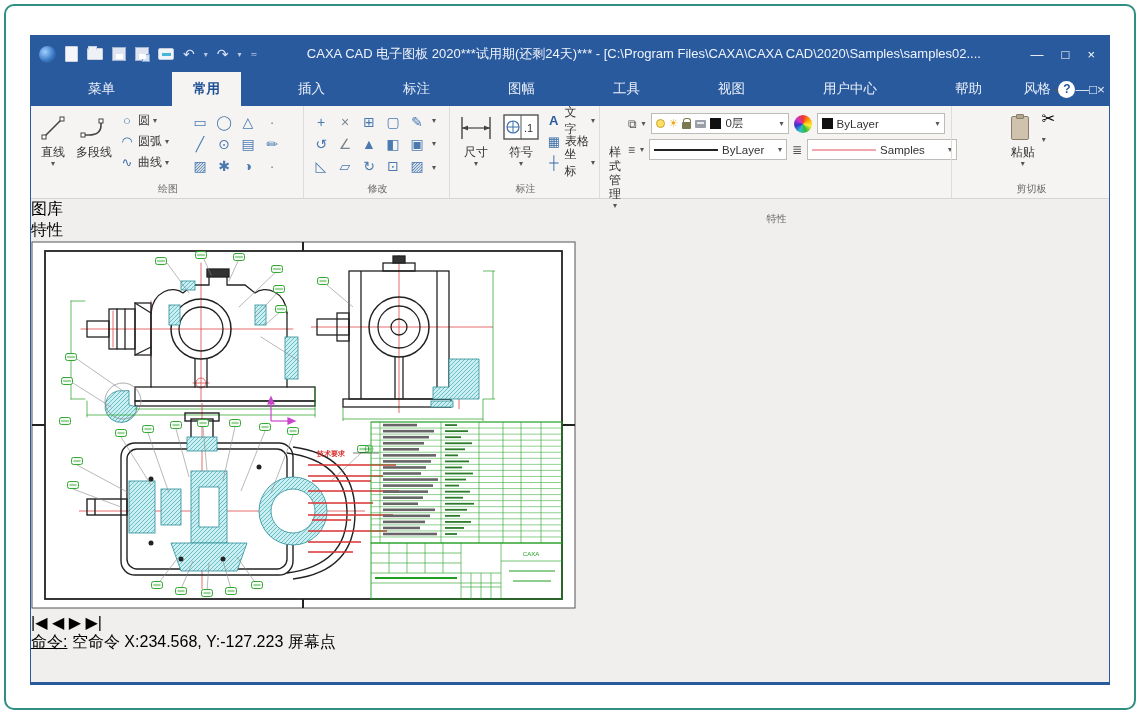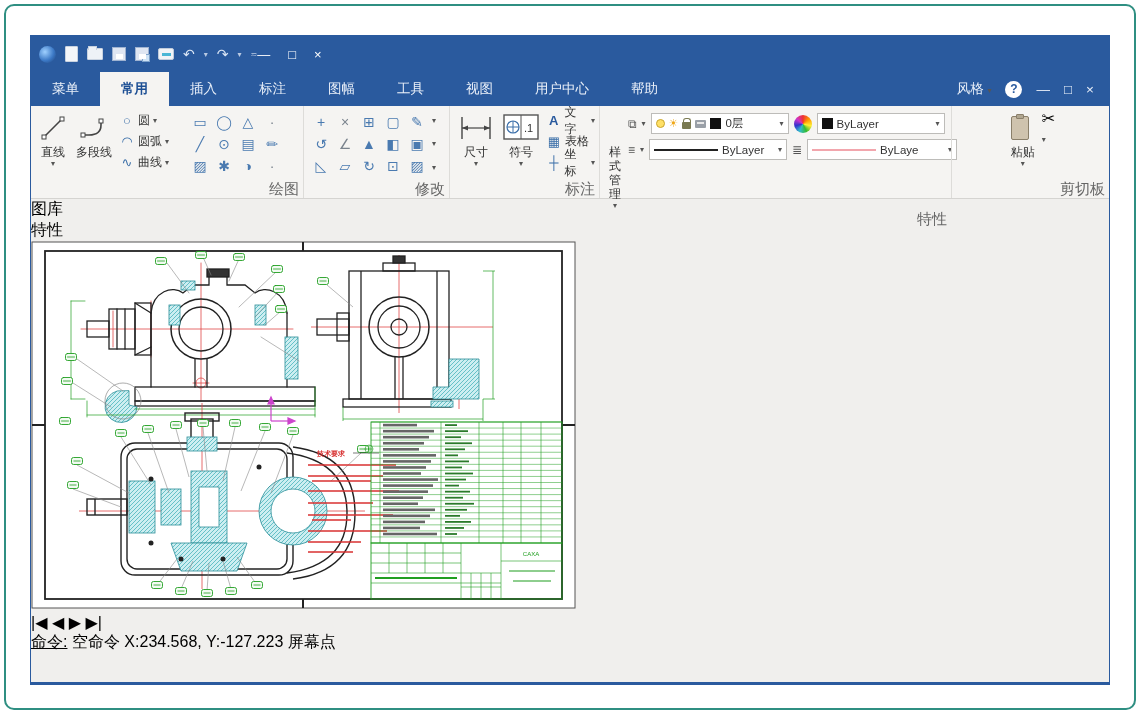--- a/index.html
+++ b/index.html
@@ -19,34 +19,34 @@
   .qa-floppy.alt::before { content:""; position:absolute; right:-2px; bottom:-2px; width:6px; height:6px; background:#cfe3f5; border:1px solid #7fa3cc; }
   .qa-print { width:16px; height:12px; background:#f0f3f7; border:1px solid #c0cbdb; border-radius:2px; position:relative; }
   .qa-print::after { content:""; position:absolute; left:3px; top:4px; width:9px; height:3px; background:#49b6d6; }
   .qa-arrow { color:#dbe6f5; font-size:14px; line-height:1; }
   .qa-dd { color:#b9c9e2; font-size:8px; }
   .title-text { flex:1; text-align:center; color:#eef3fb; font-size:13px; white-space:nowrap; overflow:hidden; }
   .win-controls { display:flex; align-items:center; gap:18px; color:#fff; font-size:13px; padding-right:6px; }
 
   
   .tabrow { height:34px; background:#2a5a9e; display:flex; align-items:stretch; color:#eaf0f9; font-size:13.5px; flex:none; }
-  .rtab { padding:0 21px; display:flex; align-items:center; cursor:default; }
+  .rtab { padding:0 21px; display:flex; align-items:center; cursor:default;margin-left:36px; }
   .rtab.active { background:#f5f4f2; color:#1d4f94; font-weight:bold; }
   .bulb { width:10px; height:10px; border-radius:50%; background:#ffd84a; border:1px solid #e0b42e; position:relative; margin:0 8px 0 18px; }
   .bulb::after { content:""; position:absolute; left:2.5px; bottom:-3px; width:4px; height:2.5px; background:#e0b42e; }
   .search-hint { display:flex; align-items:center; color:#c7d5ec; }
-  .tab-right { margin-left:auto; display:flex; align-items:center; gap:14px; padding-right:15px; }
+  .tab-right { margin-left:auto; display:flex; align-items:center; padding-right:4px; }
   .help-circle { width:17px; height:17px; border-radius:50%; background:#fff; color:#2a5a9e; font-weight:bold; font-size:12px; display:flex; align-items:center; justify-content:center; }
 
   
   .ribbon { height:93px; background:#f5f4f2; border-bottom:1px solid #d5d4d1; display:flex; flex:none; }
   .rgroup { display:flex; flex-direction:column; padding:3px 4px 0 6px; }
   .rgroup + .rgroup { border-left:1px solid #dddcd9; }
   .rg-body { flex:1; display:flex; align-items:flex-start; gap:4px; }
-  .rg-label { height:16px; text-align:right; font-size:15px; color:#666; line-height:14px; }
+  .rg-label { height:16px; text-align:center; font-size:10px; color:#666; line-height:14px; }
   .bigbtn { display:flex; flex-direction:column; align-items:center; justify-content:flex-start; padding:2px 3px; border-radius:2px; }
   .bigbtn .bicon { height:34px; display:flex; align-items:center; justify-content:center; }
   .bigbtn .blabel { font-size:12px; color:#333; line-height:14px; text-align:center; }
   .dd { font-size:8px; color:#555; }
   .stackcol { display:flex; flex-direction:column; justify-content:flex-start; gap:2px; padding-top:2px; }
   .stackrow { display:flex; align-items:center; gap:3px; font-size:12px; color:#333; height:19px; }
   .micon { width:16px; text-align:center; color:#3a6ea8; font-size:13px; line-height:1; }
   .icongrid { display:grid; grid-template-rows:repeat(3,22px); grid-auto-flow:column; gap:0 2px; padding-top:2px; }
   .gcell { width:22px; height:22px; display:flex; align-items:center; justify-content:center; color:#4a7ab0; font-size:14px; }
   .gcell.gray { color:#7b848e; }
@@ -84,20 +84,21 @@
       <span class="qa-folder"></span>
       <span class="qa-floppy"></span>
       <span class="qa-floppy alt"></span>
       <span class="qa-print"></span>
       <span class="qa-arrow">↶</span>
       <span class="qa-dd">▾</span>
       <span class="qa-arrow">↷</span>
       <span class="qa-dd">▾</span>
       <span class="qa-dd">≂</span>
     </div>
+    <div class="title-text">CAXA CAD 电子图板 2020***试用期(还剩24天)*** - [C:\Program Files\CAXA\CAXA CAD\2020\Samples\samples02....</div>
     <div class="win-controls">
       <span>—</span>
       <span>□</span>
       <span>×</span>
     </div>
   </div>
 
   <div class="tabrow">
     <div class="rtab">菜单</div>
     <div class="rtab active">常用</div>
@@ -287,21 +288,21 @@
             <span class="lt-icon">≡</span>
                 <span class="dd">▾</span>
             <div class="chip" style="width:138px;">
               <span class="lsample"></span>
               <span>ByLayer</span>
               <span class="dd" style="margin-left:auto;">▾</span>
             </div>
             <span class="lt-icon">≣</span>
             <div class="chip" style="width:150px;">
               <span class="lsample pink"></span>
-              <span>ByLaye</span>
+              <span>Samples</span>
               <span class="dd" style="margin-left:auto;">▾</span>
             </div>
           </div>
         </div>
       </div>
       <div class="rg-label">特性</div>
     </div>
 
     <div class="rgroup" style="flex:1;">
       <div class="rg-body" style="justify-content:center;">

